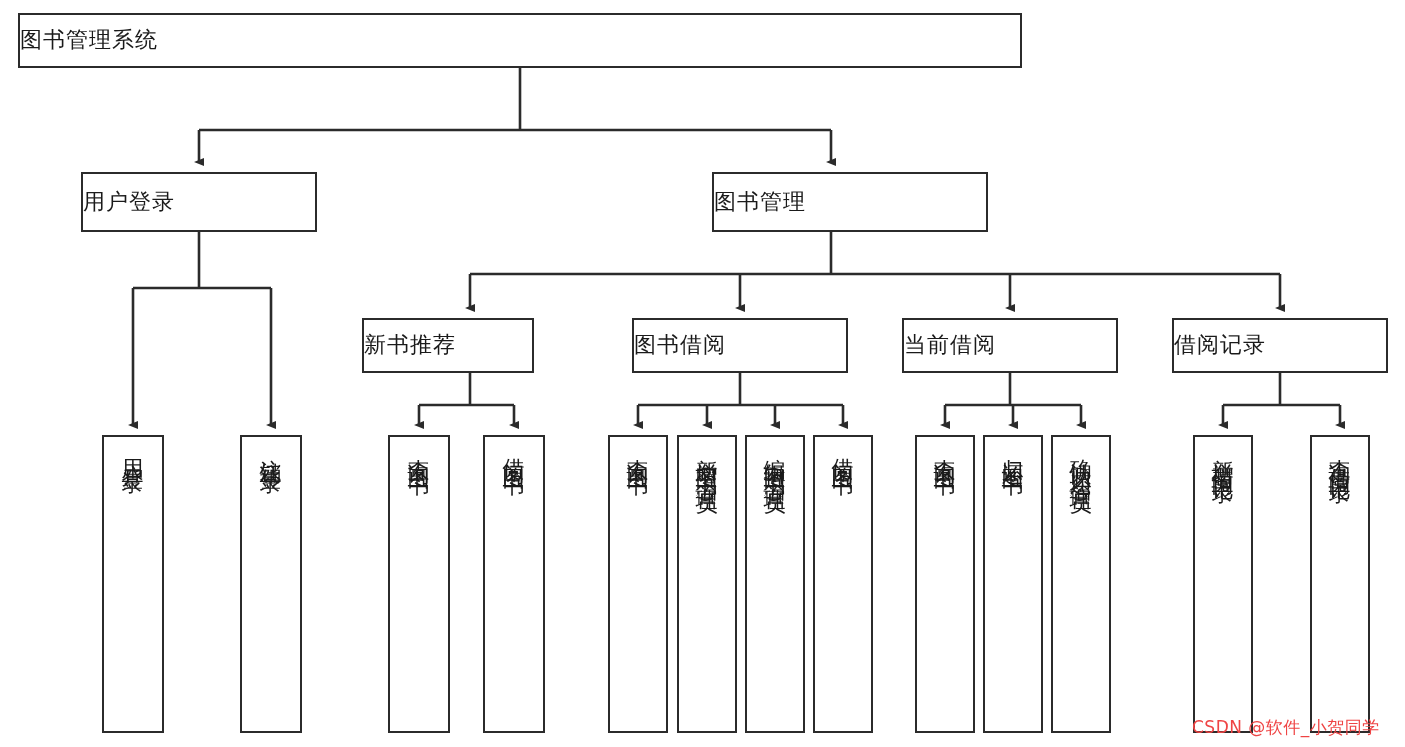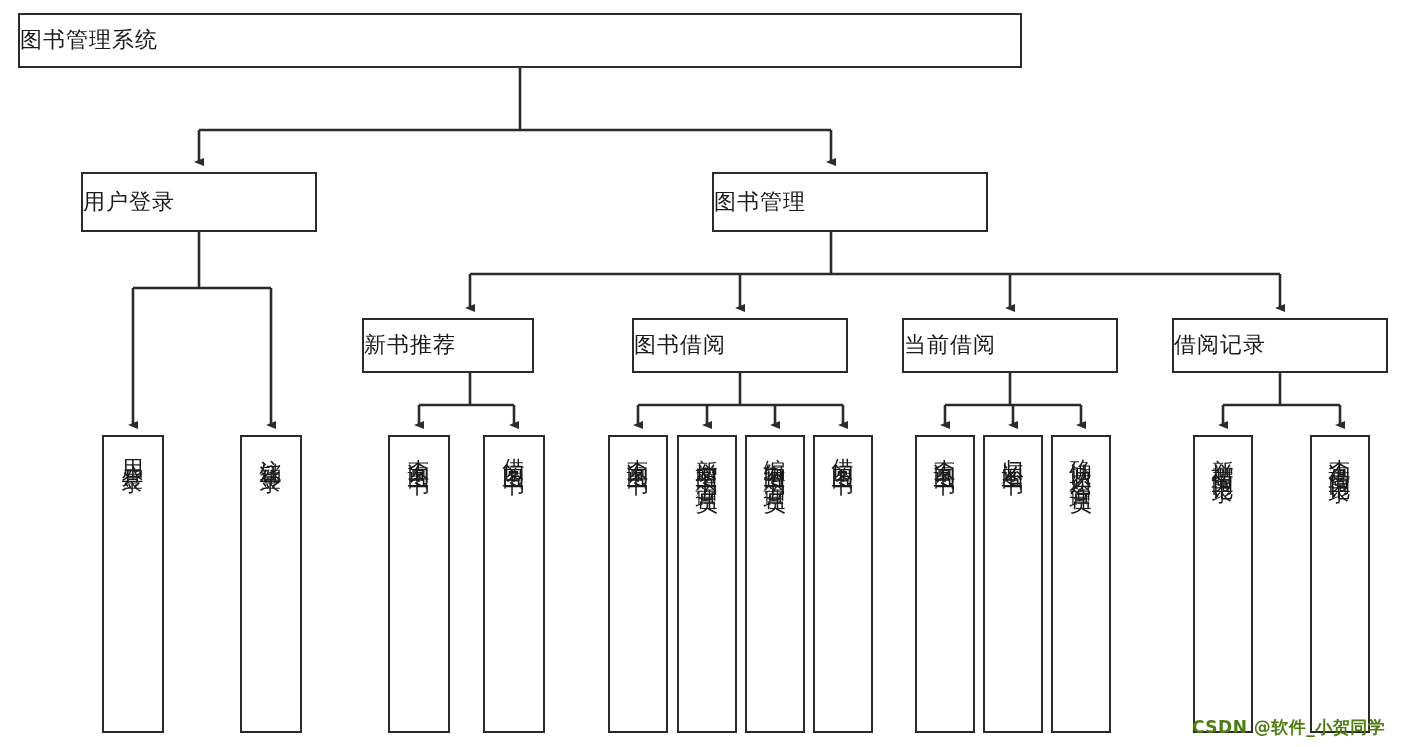--- a/index.html
+++ b/index.html
@@ -51,24 +51,23 @@
   }
   .node.vert .vtext {
     writing-mode: vertical-rl;
     text-orientation: upright;
     display: block;
     white-space: nowrap;
   }
   .watermark {
     position: absolute;
     font-size: 17px;
-    color: #4d7c0f;
+    color: #ef4444;
     white-space: nowrap;
     letter-spacing: 0.5px;
-    font-weight: bold;
   }
 </style>
 </head>
 <body>
 
 <div id="canvas">
 
   <svg class="links" viewBox="0 0 1405 747">
     <defs>
       <marker id="arrow" markerWidth="10" markerHeight="10" refX="5" refY="5" orient="auto" markerUnits="userSpaceOnUse">

